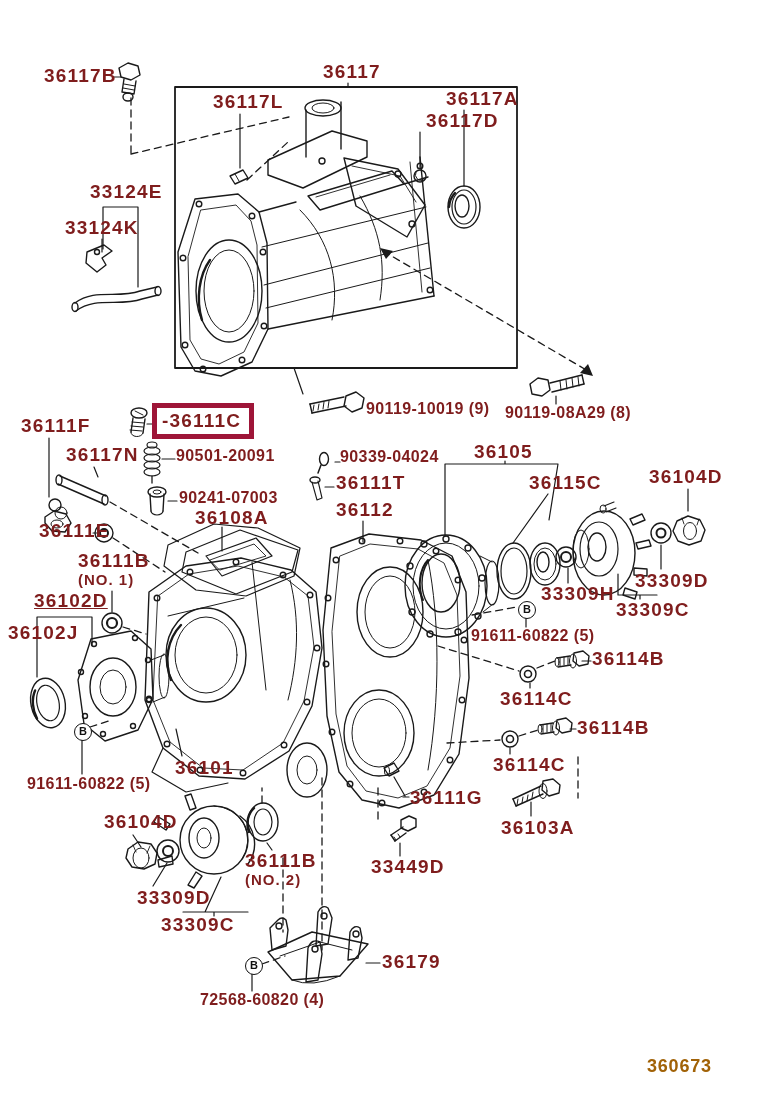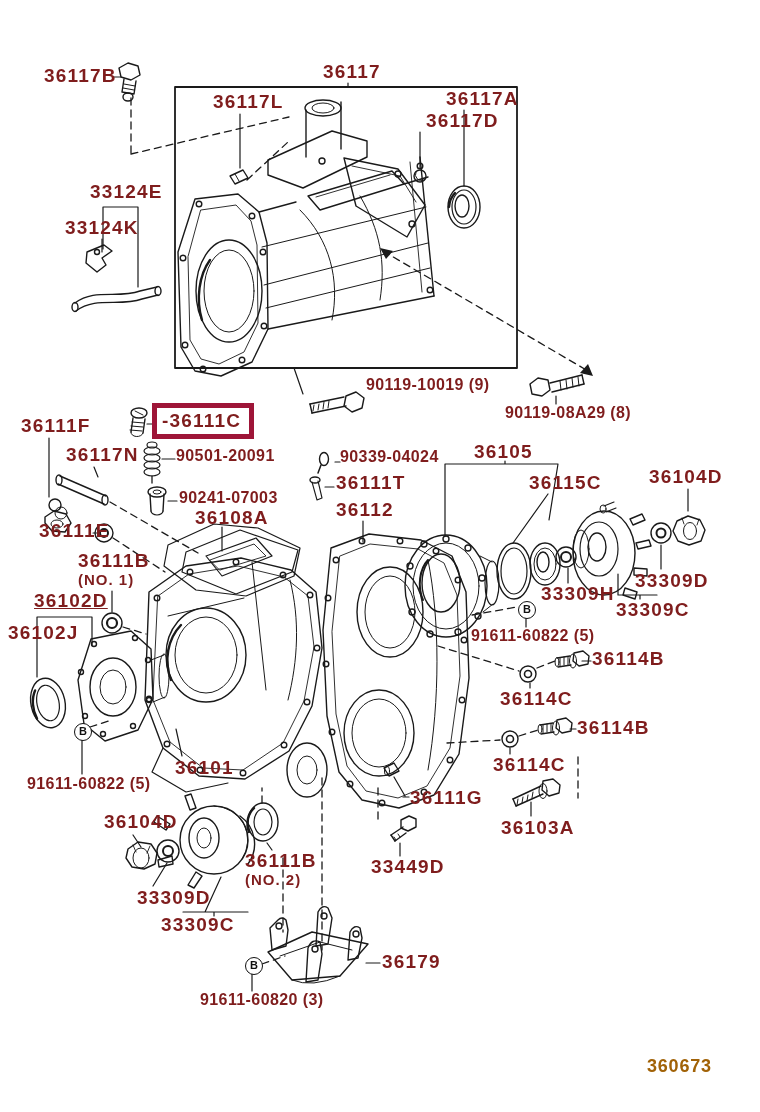--- a/index.html
+++ b/index.html
@@ -443,21 +443,21 @@
 </svg>
 
 <div id="labels">
       <div class="lbl" style="left: 44px; top: 66px;">36117B</div>
       <div class="lbl" style="left: 323px; top: 62px;">36117</div>
       <div class="lbl" style="left: 213px; top: 92px;">36117L</div>
       <div class="lbl" style="left: 446px; top: 89px;">36117A</div>
       <div class="lbl" style="left: 394px; top: 111px; margin-left: 32px;">36117D</div>
       <div class="lbl" style="left: 90px; top: 182px; text-align: right;">33124E</div>
       <div class="lbl" style="left: 65px; top: 218px;">33124K</div>
-      <div class="lbl code" style="left: 366px; top: 377px;">90119-10019 (9)</div>
+      <div class="lbl code" style="left: 366px; top: 401px;">90119-10019 (9)</div>
       <div class="lbl code" style="left: 505px; top: 405px;">90119-08A29 (8)</div>
       <div class="lbl" style="left: 21px; top: 416px;">36111F</div>
       <div class="lbl hl" style="left: 152px; top: 403px;">-36111C</div>
       <div class="lbl" style="left: 66px; top: 445px;">36117N</div>
       <div class="lbl code" style="left: 176px; top: 448px;">90501-20091</div>
       <div class="lbl code" style="left: 340px; top: 449px;">90339-04024</div>
       <div class="lbl" style="left: 474px; top: 442px;">36105</div>
       <div class="lbl" style="left: 336px; top: 473px;">36111T</div>
       <div class="lbl" style="left: 529px; top: 473px;">36115C</div>
       <div class="lbl" style="left: 649px; top: 467px;">36104D</div>
@@ -479,21 +479,21 @@
       <div class="lbl" style="left: 493px; top: 755px;">36114C</div>
       <div class="lbl" style="left: 410px; top: 788px;">36111G</div>
       <div class="lbl code" style="left: 27px; top: 776px;">91611-60822 (5)</div>
       <div class="lbl" style="left: 501px; top: 818px;">36103A</div>
       <div class="lbl" style="left: 104px; top: 812px;">36104D</div>
       <div class="lbl" style="left: 245px; top: 851px;">36111B<div class="l2">(NO. 2)</div></div>
       <div class="lbl" style="left: 371px; top: 857px;">33449D</div>
       <div class="lbl" style="left: 137px; top: 888px;">33309D</div>
       <div class="lbl" style="left: 161px; top: 915px;">33309C</div>
       <div class="lbl" style="left: 382px; top: 952px;">36179</div>
-      <div class="lbl code" style="left: 200px; top: 992px;">91611-60820 (3)</div>
+      <div class="lbl code" style="left: 200px; top: 992px;">72568-60820 (4)</div>
       <span class="bsym" style="left: 518px; top: 601px;">B</span>
       <span class="bsym" style="left: 74px; top: 723px;">B</span>
       <span class="bsym" style="left: 245px; top: 957px;">B</span>
     </div>
 
 <div id="figcode">360673</div>
 
 </div>
 
 </body></html>

